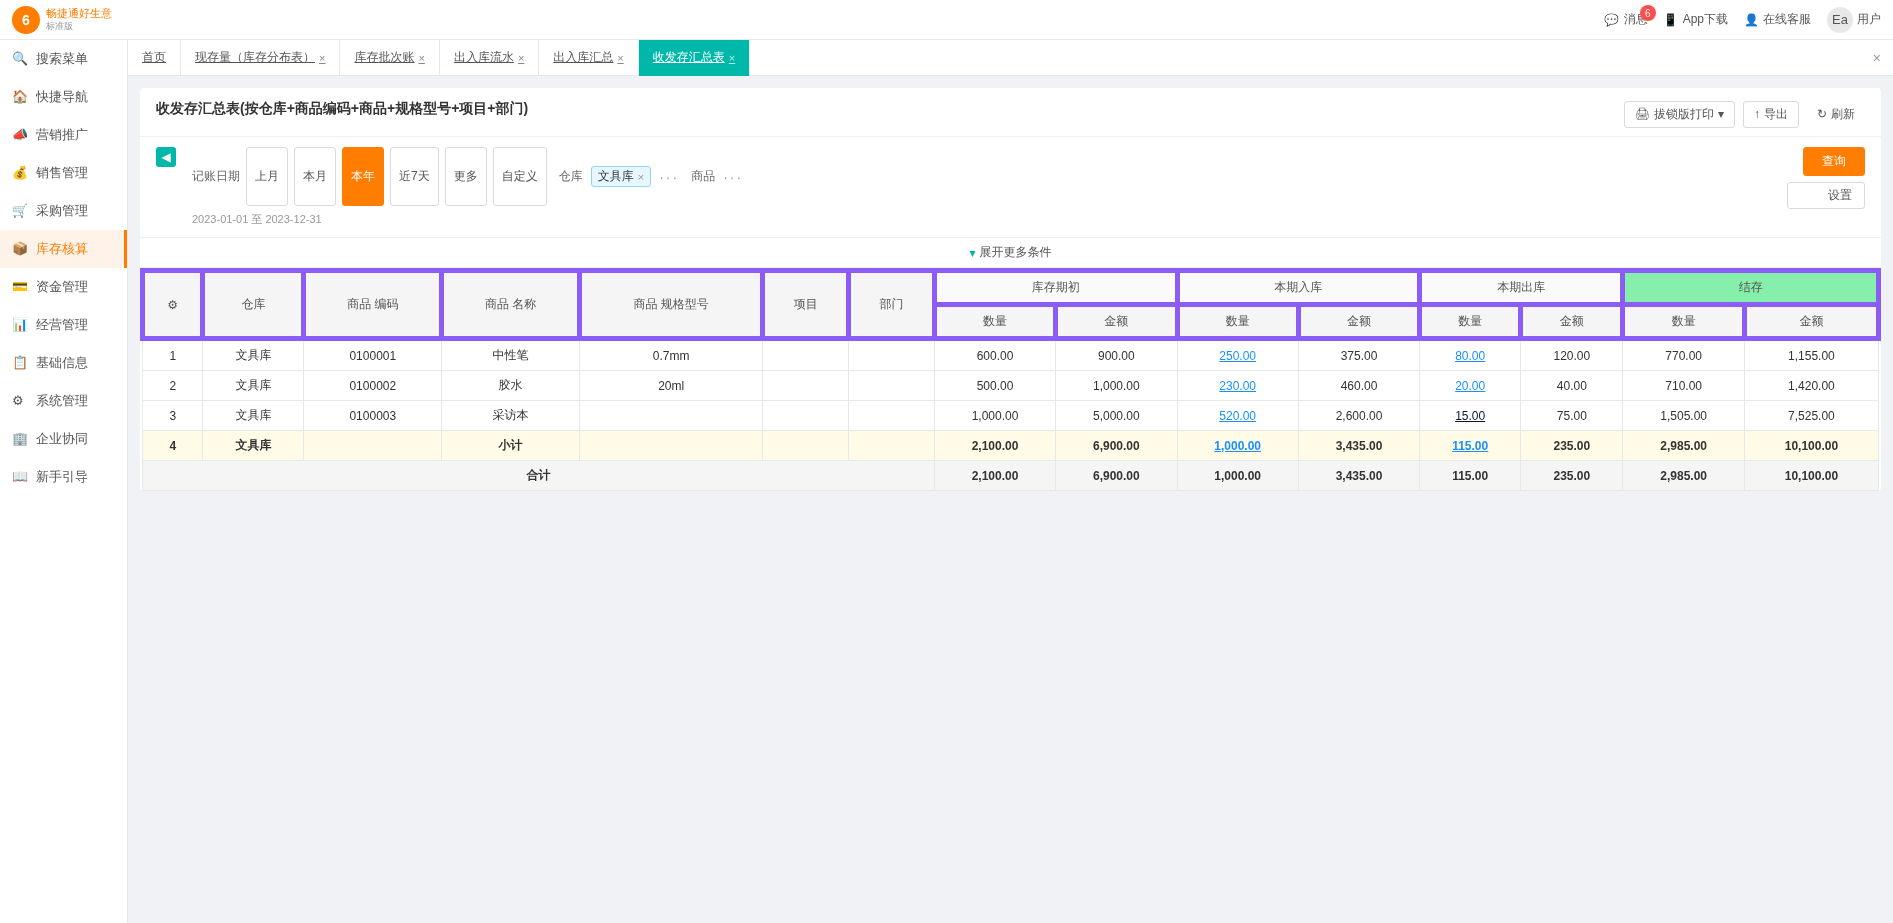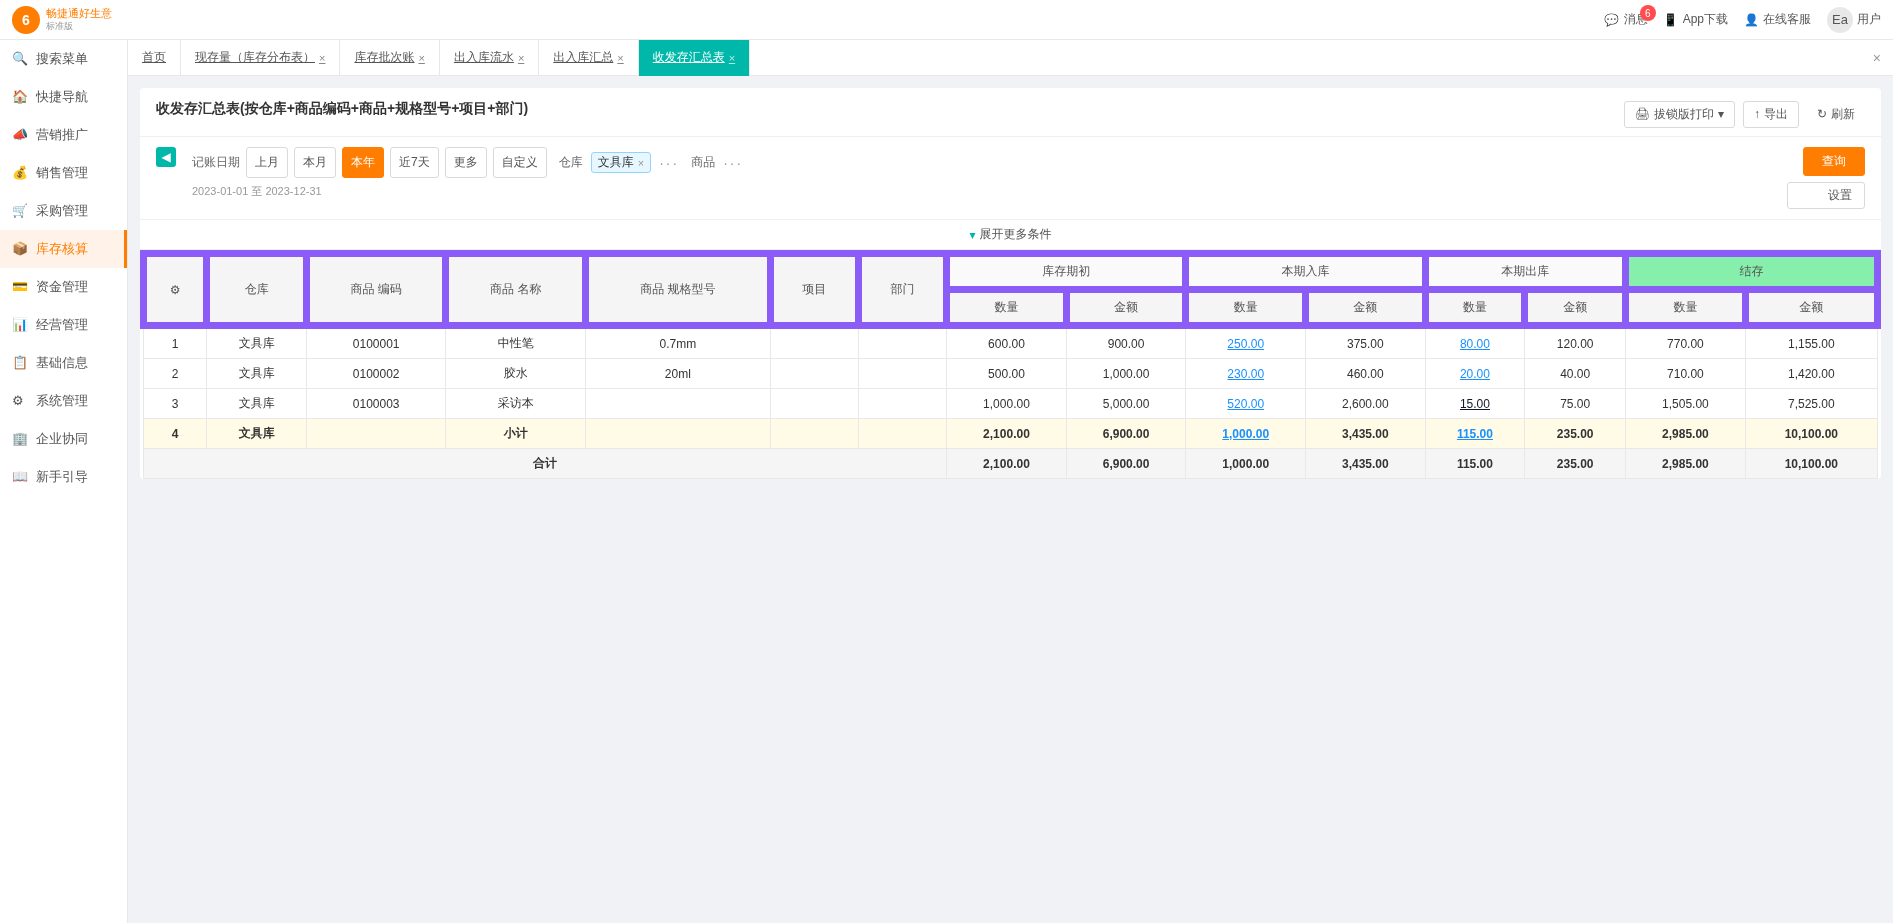--- a/index.html
+++ b/index.html
@@ -33,32 +33,32 @@
 
     
     .tab-item { display: flex; align-items: center; gap: 4px; padding: 0 14px; height: 36px; cursor: pointer; color: #555; font-size: 12px; border-right: 1px solid #e8e8e8; white-space: nowrap; text-decoration: underline; }
     .tab-item.active { background: #00b8a9; color: #fff; }
     .tab-close { font-size: 11px; cursor: pointer; opacity: 0.7; }
     .tab-bar-close { margin-left: auto; padding: 0 12px; cursor: pointer; color: #999; font-size: 14px; }
 
     
     .page-card { background: #fff; border-radius: 4px; padding: 0; }
     .page-title { font-size: 15px; font-weight: bold; color: #333; margin-bottom: 10px; }
-    .filter-btn { padding: 6px 8px; border: 1px solid #d9d9d9; border-radius: 3px; background: #fff; cursor: pointer; font-size: 12px; color: #555; }
+    .filter-btn { padding: 20px 8px; border: 1px solid #d9d9d9; border-radius: 3px; background: #fff; cursor: pointer; font-size: 12px; color: #555; }
     .filter-btn.active { background: #ff7d00; color: #fff; border-color: #ff7d00; }
     .warehouse-tag { display: inline-flex; align-items: center; gap: 4px; background: #e6f7ff; border: 1px solid #91d5ff; border-radius: 3px; padding: 1px 6px; font-size: 12px; }
     .tag-close { cursor: pointer; color: #999; font-size: 11px; }
     .action-btn { display: flex; align-items: center; gap: 4px; padding: 4px 12px; border: 1px solid #d9d9d9; border-radius: 3px; background: #fff; cursor: pointer; font-size: 12px; color: #555; }
     .query-btn { background: #ff7d00; color: #fff; border-color: #ff7d00; padding: 5px 18px; }
     .settings-btn { color: #555; padding-left: 40px; }
 
     
     .table-wrap { overflow: auto; }
     table { width: 100%; border-collapse: collapse; font-size: 12px; }
-    thead th { background: #f5f5f5; border: 7px solid #8b5cf6; padding: 6px 8px; text-align: center; color: #555; font-weight: normal; white-space: nowrap; }
+    thead th { background: #f5f5f5; border: 5px solid #8b5cf6; padding: 6px 8px; text-align: center; color: #555; font-weight: normal; white-space: nowrap; }
     tbody td { border: 1px solid #e8e8e8; padding: 6px 8px; text-align: center; color: #333; }
     tbody tr.subtotal { background: #fffbe6; font-weight: bold; }
     tfoot td { background: #f5f5f5; border: 1px solid #e8e8e8; padding: 6px 8px; text-align: center; font-weight: bold; color: #333; }
     .print-btn { display: flex; align-items: center; gap: 4px; padding: 4px 10px; border: 1px solid #d9d9d9; border-radius: 3px; background: #fff; cursor: pointer; font-size: 12px; color: #555; }
     .export-btn { display: flex; align-items: center; gap: 4px; padding: 4px 10px; border: 1px solid #d9d9d9; border-radius: 3px; background: #fff; cursor: pointer; font-size: 12px; color: #555; }
     .refresh-btn { display: flex; align-items: center; gap: 4px; padding: 4px 10px; border: none; background: none; cursor: pointer; font-size: 12px; color: #555; }
     .dots-btn { color: #999; cursor: pointer; font-size: 14px; letter-spacing: 2px; }
   </style>
 </head>
 <body>

